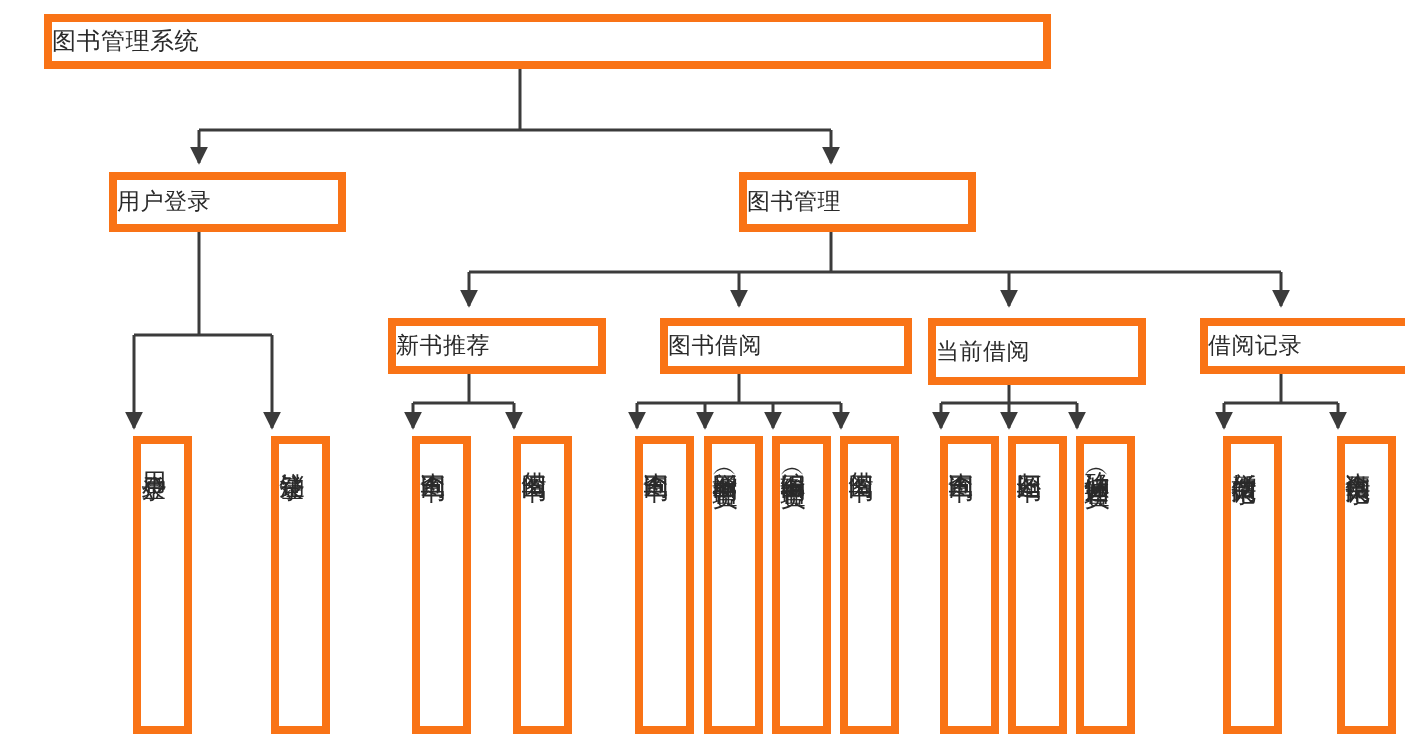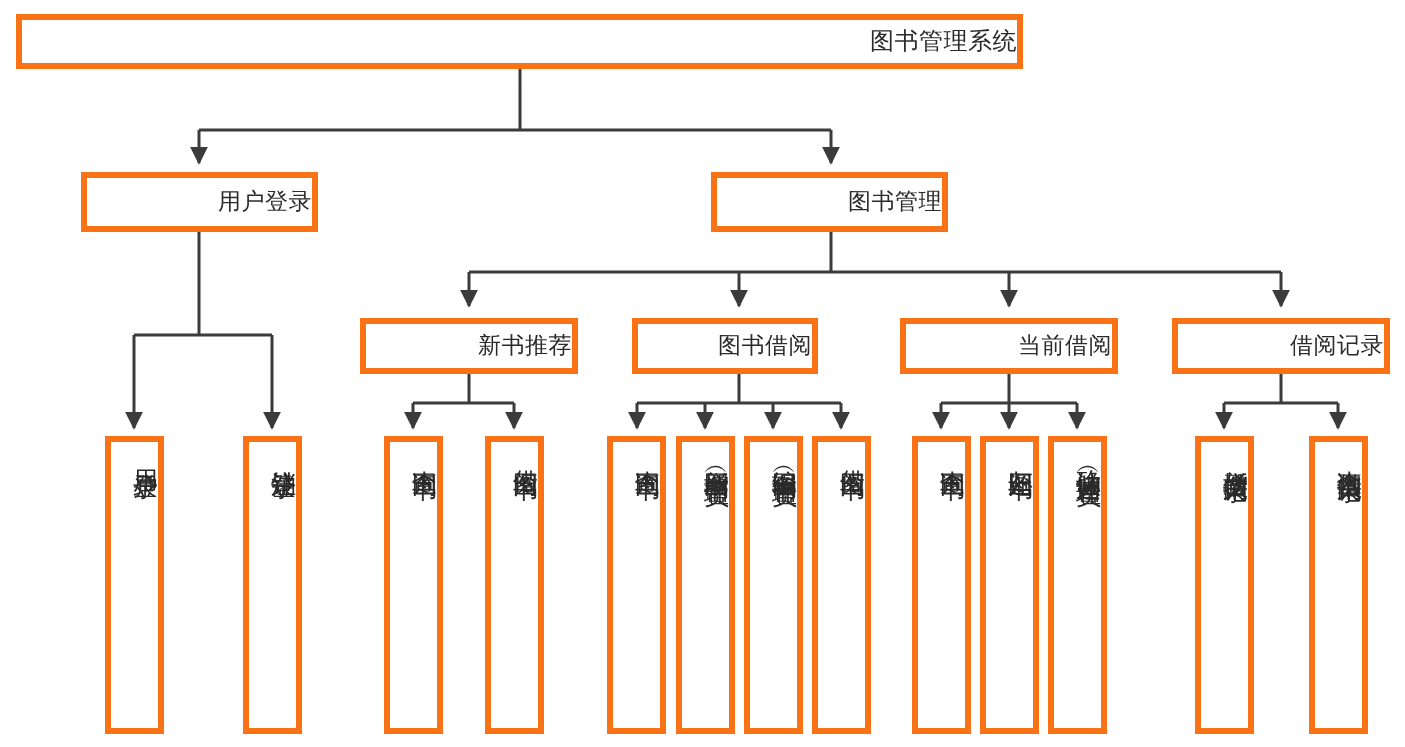--- a/index.html
+++ b/index.html
@@ -23,26 +23,27 @@
     left: 0;
     top: 0;
     width: 1405px;
     height: 747px;
     pointer-events: none;
   }
   .node {
     position: absolute;
     box-sizing: border-box;
     background: #ffffff;
-    border: 6px solid #f97316;
+    border: 8px solid #f97316;
     display: flex;
     align-items: center;
-    justify-content: flex-end;
+    justify-content: flex-start;
     color: #2a2a2a;
     z-index: 2;
+    margin-left: 28px;
   }
   .node-label {
     display: block;
     text-align: center;
     line-height: 1.18;
     white-space: nowrap;
   }
   
   .node.horiz .node-label {
     font-size: 23px;
@@ -138,24 +139,24 @@
   <div class="node horiz" style="left:81px; top:172px; width:237px; height:60px;">
     <span class="node-label">用户登录</span>
   </div>
   <div class="node horiz" style="left:360px; top:318px; width:218px; height:56px;">
     <span class="node-label">新书推荐</span>
   </div>
 
   <div class="node horiz" style="left:711px; top:172px; width:237px; height:60px;">
     <span class="node-label">图书管理</span>
   </div>
-  <div class="node horiz" style="left:632px; top:318px; width:186px; height:56px;">
+  <div class="node horiz" style="left:632px; top:318px; width:252px; height:56px;">
     <span class="node-label">图书借阅</span>
   </div>
-  <div class="node horiz" style="left:900px; top:318px; width:218px; height:56px;">
+  <div class="node horiz" style="left:900px; top:318px; width:218px; height:67px;">
     <span class="node-label">当前借阅</span>
   </div>
   <div class="node horiz" style="left:1172px; top:318px; width:218px; height:56px;">
     <span class="node-label">借阅记录</span>
   </div>
 
   <div class="node vert" style="left:105px; top:436px; width:59px; height:298px;">
     <span class="node-label">用户登录</span>
   </div>
   <div class="node vert" style="left:243px; top:436px; width:59px; height:298px;">

